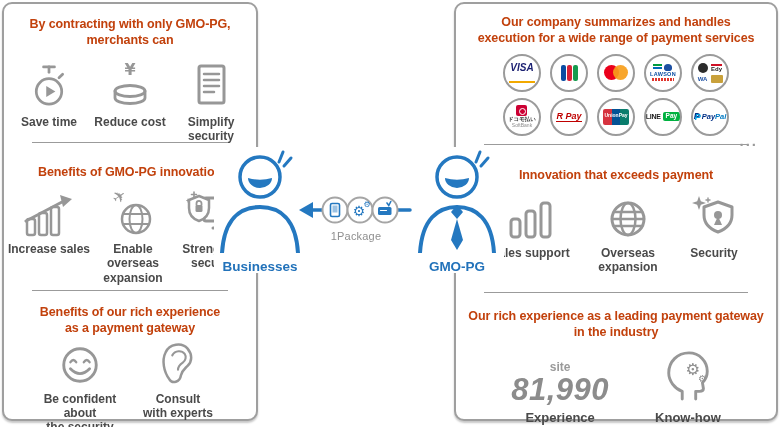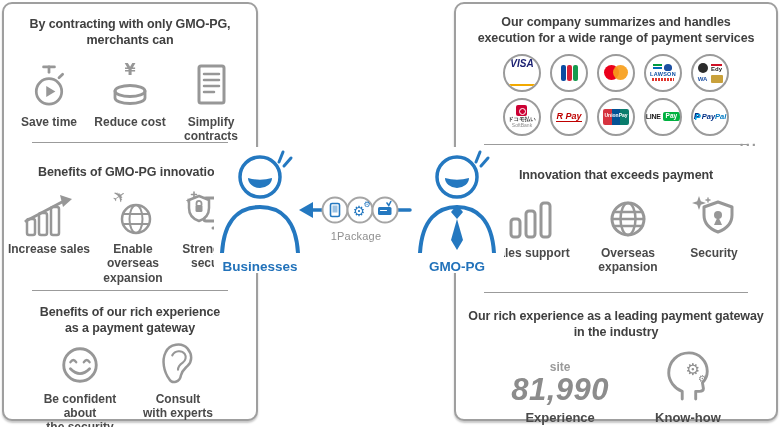--- a/index.html
+++ b/index.html
@@ -11,21 +11,21 @@
   .panel{
     position:absolute;top:2px;height:419px;background:#fff;
     border:2px solid #9f9f9f;border-radius:10px;
     box-shadow:0 2px 2px rgba(0,0,0,.22);
     z-index:1;
   }
   .panel.left{left:2px;width:256px;}
   .panel.right{left:454px;width:324px;}
   .sec{position:absolute;left:0;right:0;text-align:center;}
   .sec-title{
-    font-size:12.5px;font-weight:bold;color:#404040;line-height:1.3;
+    font-size:12.5px;font-weight:bold;color:#c2410c;line-height:1.3;
     white-space:pre-line;letter-spacing:-.1px;
   }
   .divider{position:absolute;left:28px;right:28px;height:1px;background:#9b9b9b;}
   .items{display:flex;justify-content:center;align-items:flex-start;margin-top:9px;}
   .item{display:flex;flex-direction:column;align-items:center;}
   .item .ic{display:flex;align-items:flex-end;justify-content:center;}
   .item-label{
     font-size:12px;font-weight:600;color:#4a4a4a;line-height:1.18;
     white-space:pre-line;margin-top:5px;
   }
@@ -37,21 +37,21 @@
   
   .package{position:absolute;left:298px;top:193px;width:116px;height:48px;z-index:4;text-align:center;}
   .package-label{font-size:11px;font-weight:normal;color:#8f8f8f;margin-top:-1px;letter-spacing:.2px;}
   
   .logo-rows{margin-top:7px;}
   .logo-row{display:flex;justify-content:center;gap:9px;margin-bottom:6px;}
   .logo-circle{
     width:38px;height:38px;border-radius:50%;border:2px solid #9b9b9b;background:#fff;
     display:flex;flex-direction:column;align-items:center;justify-content:center;overflow:hidden;line-height:1;
   }
-  .visa-t{font-size:10px;font-weight:bold;font-style:italic;color:#1a1f71;border-bottom:2px solid #f2a900;padding:0 1px 15px;}
+  .visa-t{font-size:10px;font-weight:bold;font-style:italic;color:#1a1f71;border-bottom:2px solid #f2a900;padding:0 1px 8px;}
   .jcb{display:flex;gap:1px;align-items:center;}
   .jcb i{width:5px;height:16px;border-radius:2px;display:block;}
   .jcb .b1{background:#0b4da2}.jcb .b2{background:#d82237}.jcb .b3{background:#169b4e}
   .mc{display:flex;}
   .mc i{width:15px;height:15px;border-radius:50%;display:block;}
   .mc .r{background:#eb001b}.mc .o{background:#f79e1b;margin-left:-6px;opacity:.92}
   .cvs{display:flex;flex-direction:column;align-items:center;gap:1px;}
   .cvs-marks{display:flex;gap:2px;}
   .cvs-marks .fm{width:9px;height:7px;background:repeating-linear-gradient(#009b3e 0 2px,#fff 2px 3px,#0068b7 3px 5px,#fff 5px 7px);}
   .cvs-marks .ms{width:8px;height:7px;background:#1d50a2;border-radius:50% 50% 40% 40%;}
@@ -124,21 +124,21 @@
           <div class="item-label">Reduce cost</div>
         </div>
         <div class="item" style="width:76px">
           <div class="ic" style="height:52px">
             <svg width="40" height="48" viewBox="0 0 40 48">
               <rect class="st" x="8" y="4" width="25" height="37" rx="2" stroke-width="3"></rect>
               <path class="st" d="M13 12 h15 M13 18 h15 M13 24 h15 M13 30 h10" stroke-width="2.5"></path>
             </svg>
           </div>
           <div class="item-label">Simplify
-contracts</div>
+security</div>
         </div>
       </div>
     </div>
 
     <div class="divider" style="top:138px;"></div>
 
     <div class="sec" style="top:160px;">
       <div class="sec-title">Benefits of GMO-PG innovation</div>
       <div class="items">
         <div class="item" style="width:88px">

